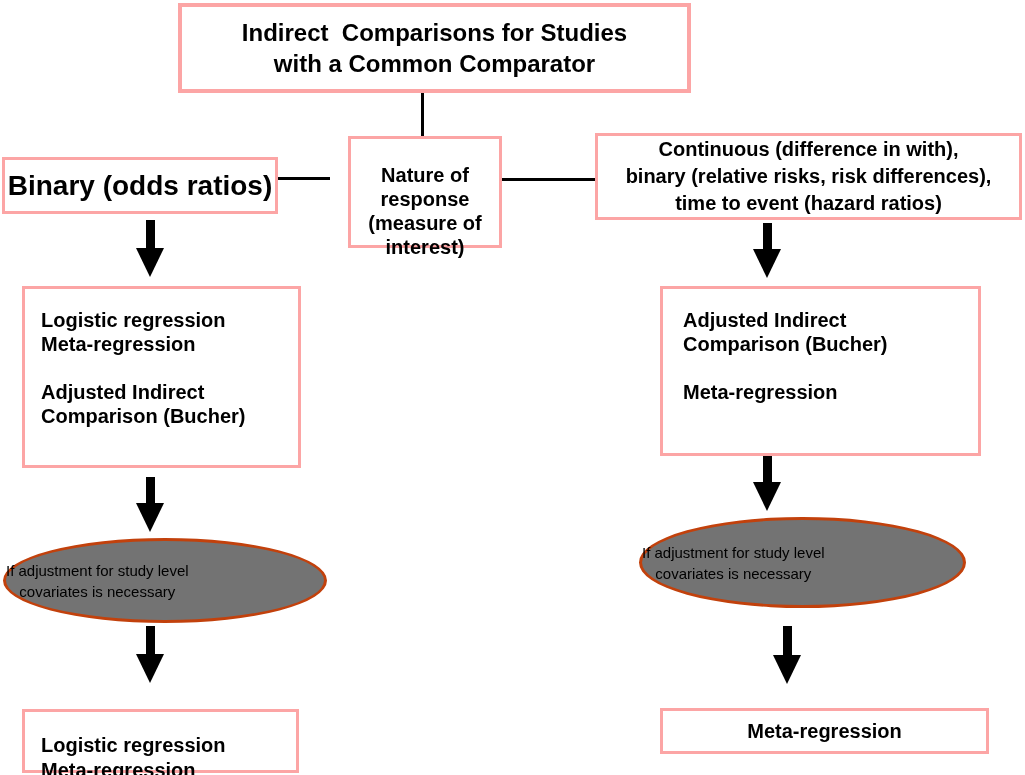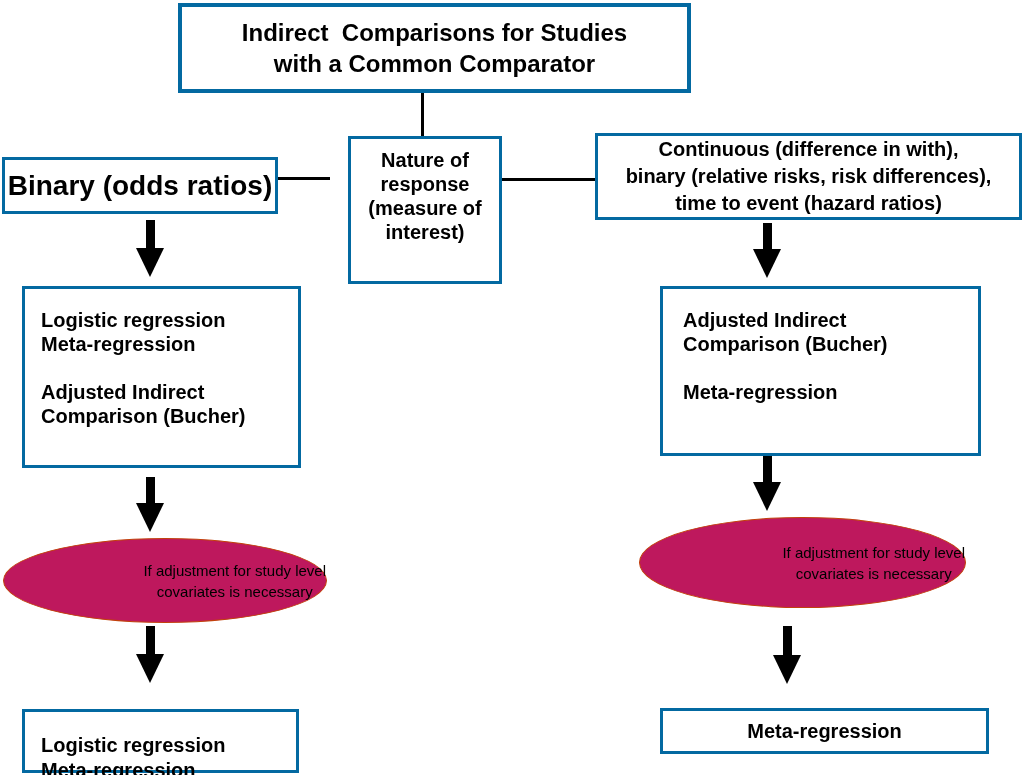--- a/index.html
+++ b/index.html
@@ -12,42 +12,42 @@
     width: 1025px;
     height: 775px;
     background: #ffffff;
     font-family: "Liberation Sans", sans-serif;
     color: #000000;
     overflow: hidden;
   }
   .box {
     position: absolute;
     box-sizing: border-box;
-    border: 3px solid #0369a1;
+    border: 3px solid #fca5a5;
     background: #ffffff;
     display: flex;
     align-items: center;
     justify-content: center;
   }
   .txt {
     white-space: pre-wrap;
     font-weight: bold;
     color: #000000;
   }
   .center { text-align: center; }
   .leftal { text-align: left; margin-top: 14px; }
   .ellipse {
     position: absolute;
     box-sizing: border-box;
-    border: 1px solid #c2410c;
+    border: 3px solid #c2410c;
     border-radius: 50%;
-    background: #be185d;
+    background: #737373;
     display: flex;
     align-items: center;
-    justify-content: flex-end;
+    justify-content: flex-start;
   }
   .line {
     position: absolute;
     background: #000000;
   }
   .arrow {
     position: absolute;
     width: 28px;
   }
   .arrow .shaft {
@@ -60,21 +60,21 @@
     height: 0;
     border-left: 14px solid transparent;
     border-right: 14px solid transparent;
     border-top: 29px solid #000000;
   }
 
   
   #title-box      { left: 178px; top: 3px;   width: 513px; height: 90px; border-width: 4px; }
   #title-box .txt { font-size: 24px; line-height: 31px; }
 
-  #nature-box     { left: 348px; top: 136px; width: 154px; height: 148px; align-items: flex-start; padding-top: 9px; }
+  #nature-box     { left: 348px; top: 136px; width: 154px; height: 112px; align-items: flex-start; padding-top: 24px; }
   #nature-box .txt { font-size: 20px; line-height: 24px; }
 
   #binary-box     { left: 2px;   top: 157px; width: 276px; height: 57px; }
   #binary-box .txt { font-size: 28px; }
 
   #continuous-box { left: 595px; top: 133px; width: 427px; height: 87px; }
   #continuous-box .txt { font-size: 20px; line-height: 27px; }
 
   #left-methods-box  { left: 22px;  top: 286px; width: 279px; height: 182px; align-items: flex-start; justify-content: flex-start; padding: 5px 6px 0 16px; }
   #left-methods-box .txt { font-size: 20px; line-height: 24px; }

